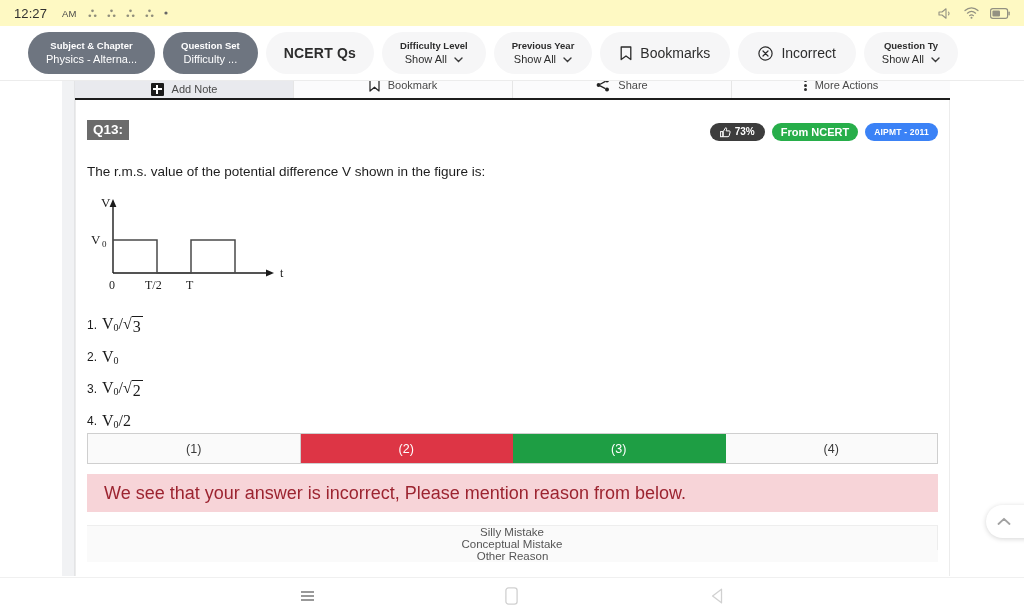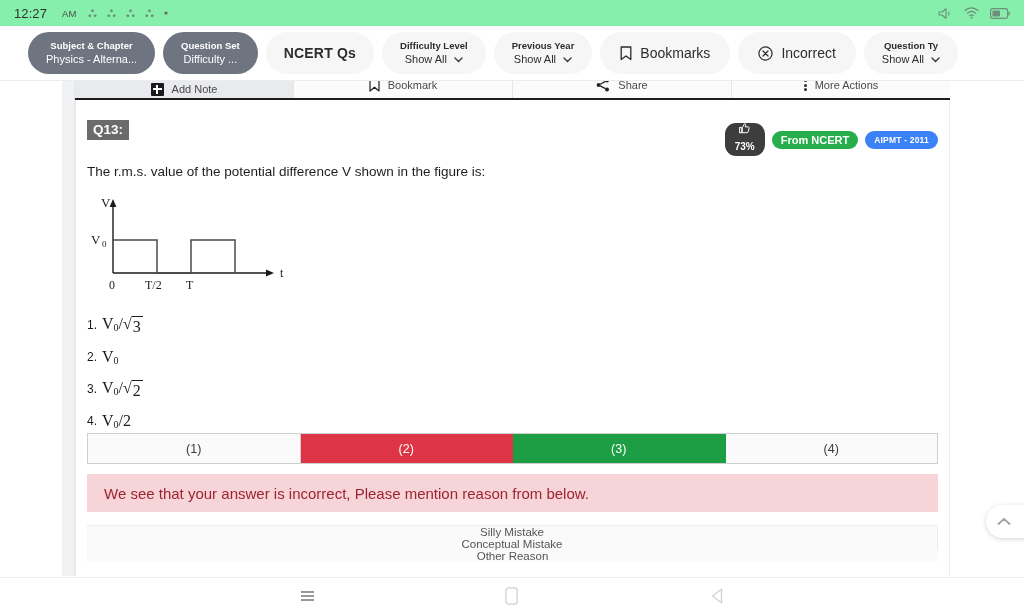--- a/index.html
+++ b/index.html
@@ -8,21 +8,21 @@
     background: #ffffff;
     font-family: "Liberation Sans", sans-serif;
     overflow: hidden;
   }
   #root { position: relative; width: 1024px; height: 614px; background:#fff; }
 
   
   .statusbar {
     position: absolute; left: 0; top: 0; width: 1024px; height: 26px;
     display: flex; align-items: center; padding: 0 14px;
-    background: #86efac; color: #3c3c3c;
+    background: #fef9c3; color: #3c3c3c;
   }
   .sb-time { font-size: 13px; letter-spacing: .1px; color:#303030; }
   .sb-ampm { font-size: 9.5px; margin-left: 15px; color:#4a4a4a; }
   .sb-icons-left { display: flex; align-items: center; gap: 10px; margin-left: 12px; }
   .tiny-app { width: 9px; height: 9px; opacity:.65; display:block; }
   .sb-spacer { flex: 1 1 auto; }
   .sb-icons-right { display: flex; align-items: center; gap: 11px; }
   .sb-icons-right svg { display:block; opacity:.72; }
 
   
@@ -84,21 +84,21 @@
 
   
   .qinner { position:absolute; left:87px; top:120px; width:851px; }
   .qhead { display:flex; align-items:flex-start; justify-content:space-between; height:26px; }
   .qnum {
     display:inline-block; background:#6b6b6b; color:#ffffff;
     font-size:13.5px; font-weight:bold; padding:2px 6px 3px 6px; line-height:15px;
   }
   .badges { display:flex; align-items:center; gap:7px; padding-top:3px; }
   .badge { border-radius:11px; font-size:10px; line-height:18px; padding:0 9px; white-space:nowrap; }
-  .badge.pct { background:#3d3d3d; color:#ffffff; display:flex; align-items:center; gap:4px; font-weight:bold; padding:0 10px;flex-direction:column; }
+  .badge.pct { background:#3d3d3d; color:#ffffff; display:flex; align-items:center; gap:4px; font-weight:bold; padding:0 10px; }
   .badge.pct svg { display:block; }
   .badge.ncert { background:#27ae4a; color:#ffffff; font-weight:bold; font-size:11px; }
   .badge.year { background:#3b82f6; color:#ffffff; font-weight:bold; font-size:8.5px; letter-spacing:.2px; }
 
   .qtext { margin-top:17px; font-size:13.5px; color:#1d1d1d; line-height:18px; }
 
   
   .figure { margin-top:14px; height:100px; }
 
   
@@ -120,21 +120,21 @@
     font-size:12.5px; color:#3a3a3a; border-right:1px solid #cfcfcf; background:#fafafa;
   }
   .ansbtn:last-child { border-right:none; }
   .ansbtn.wrong { background:#dd3545; color:#ffffff; border-right-color:#dd3545; }
   .ansbtn.correct { background:#1e9e44; color:#ffffff; border-right-color:#1e9e44; }
 
   
   .banner {
     position:absolute; left:87px; top:474px; width:851px; height:38px;
     background:#f7d4d8; display:flex; align-items:center; padding-left:17px;
-    font-size:15px; color:#9c2430;
+    font-size:18px; color:#9c2430;
   }
 
   
   .reasons {
     position:absolute; left:87px; top:525px; width:851px; height:37px;
     display:flex; background:#fafafa; border-top:1px solid #eeeeee;flex-direction:column;
   }
   .reason {
     flex:1 1 0; display:flex; align-items:center; justify-content:center;
     font-size:11.5px; color:#555555; border-right:1px solid #ededed;

